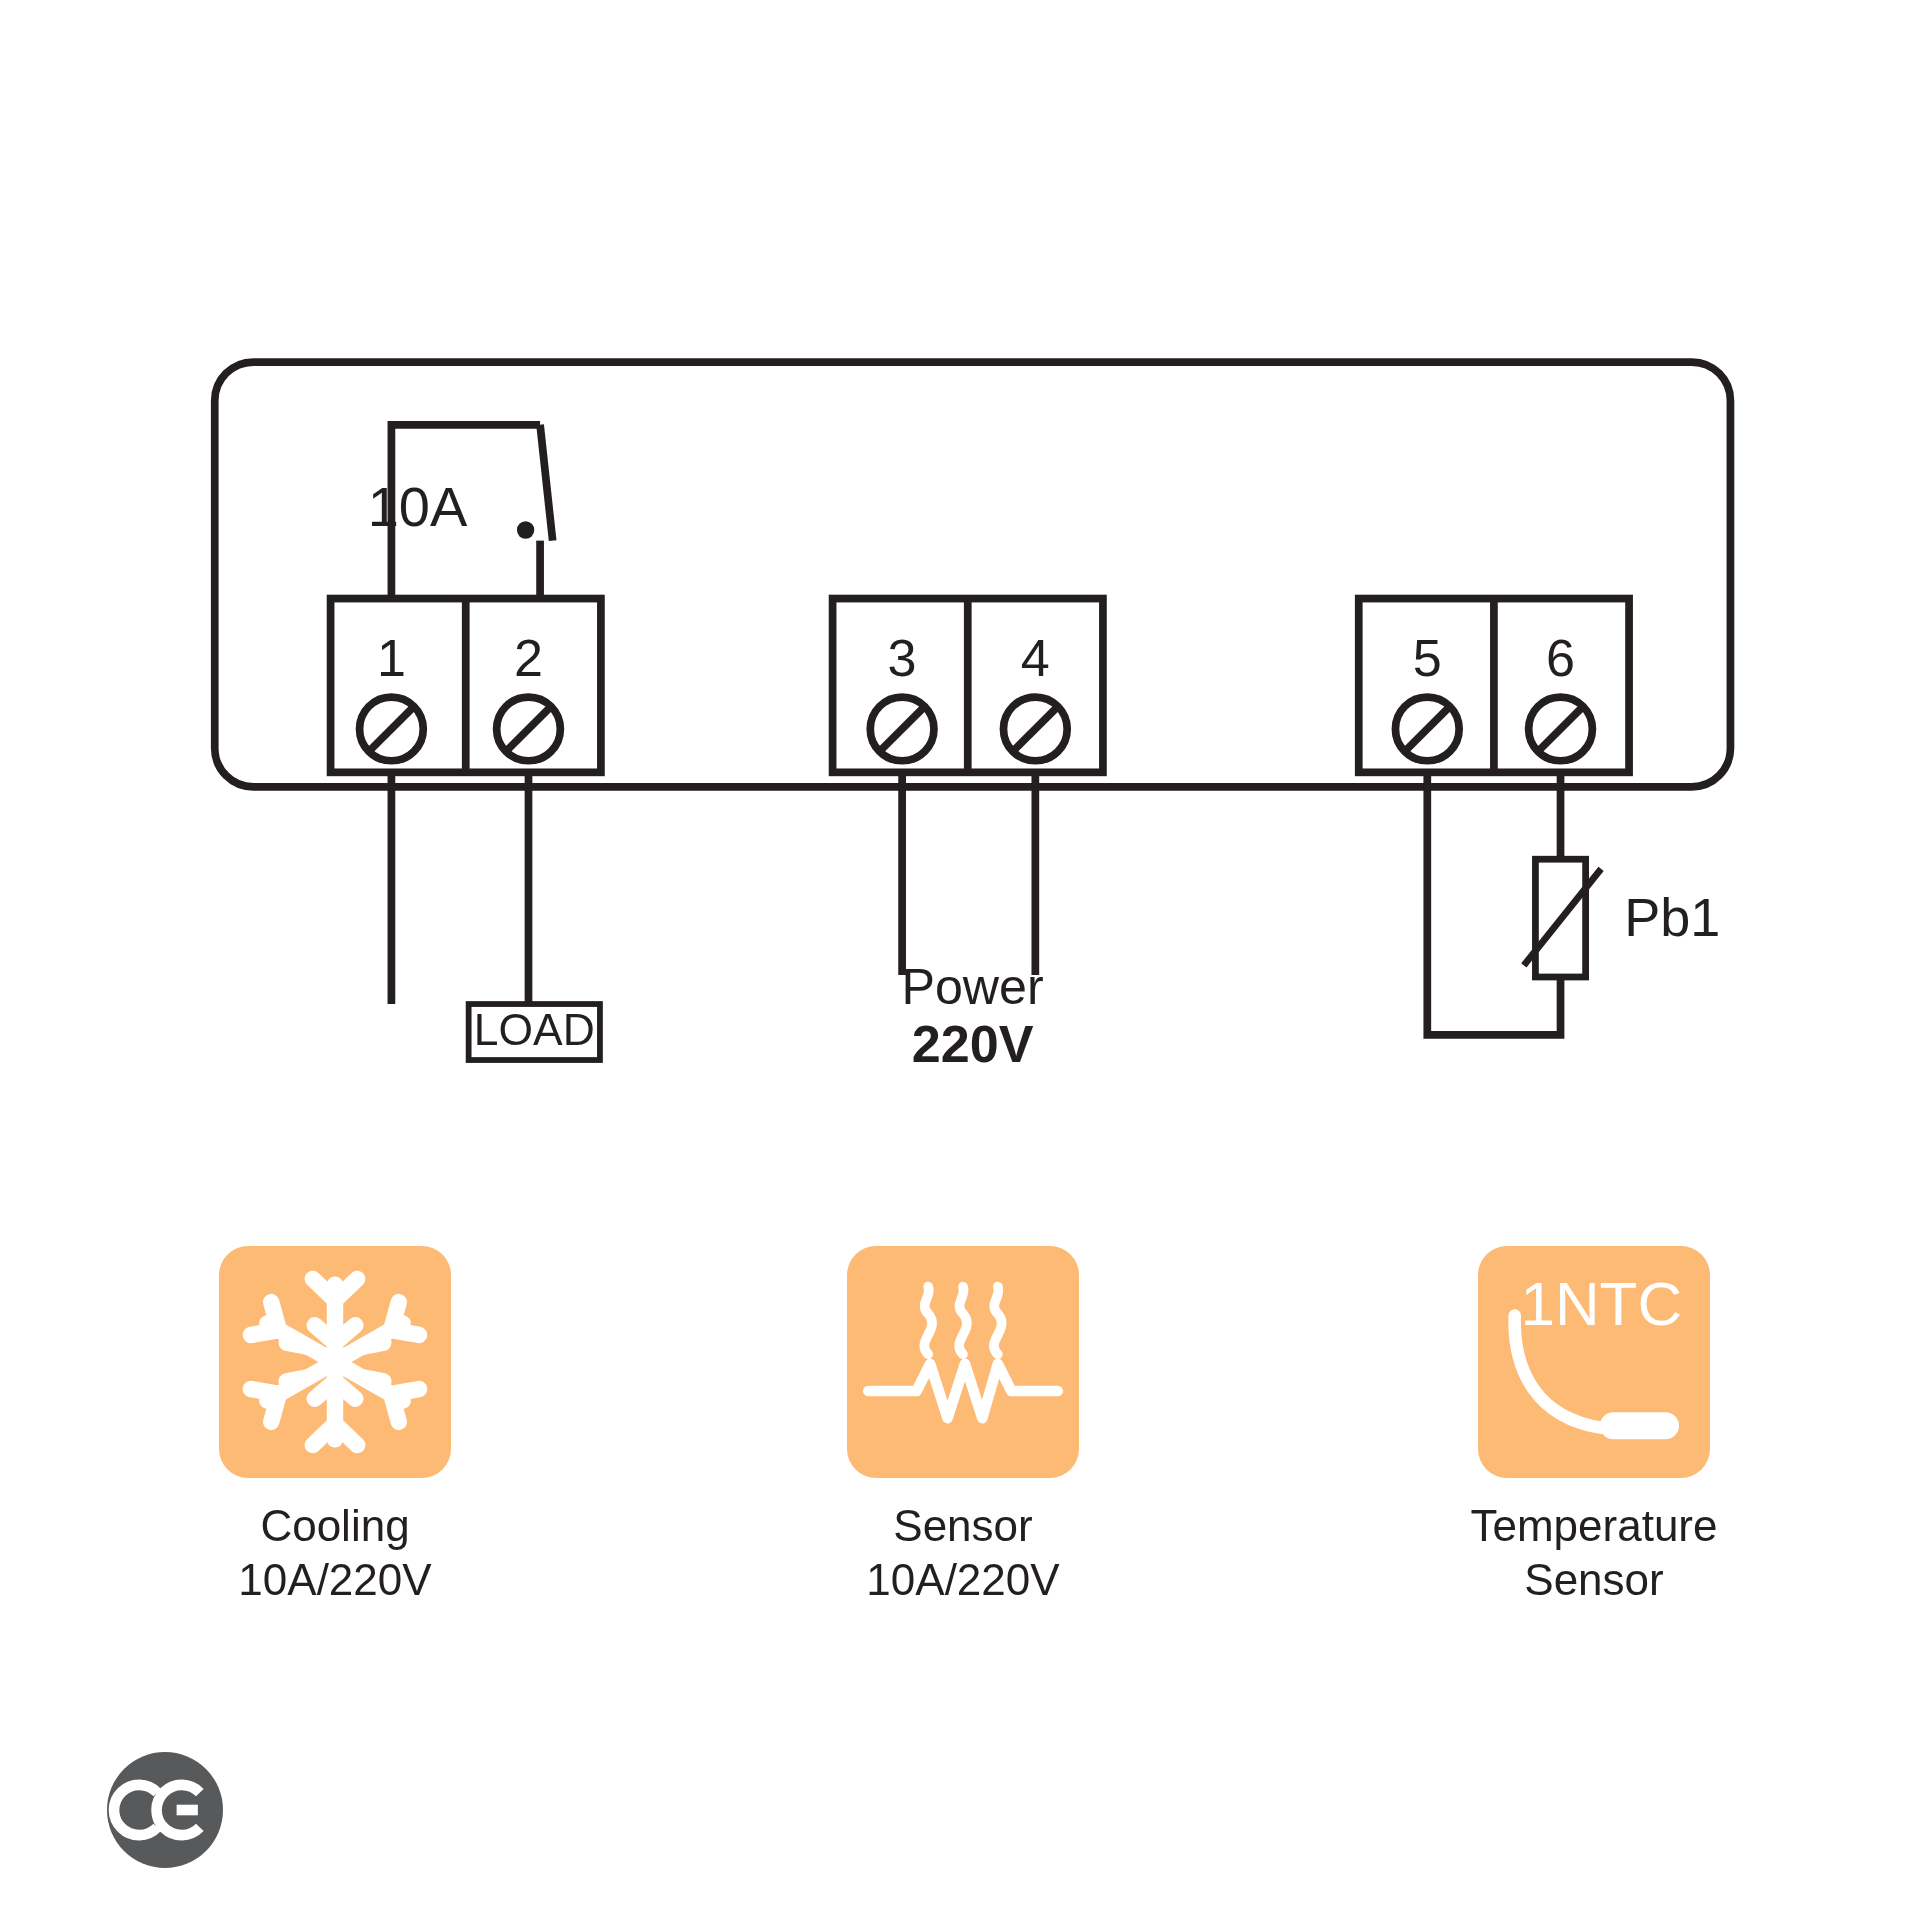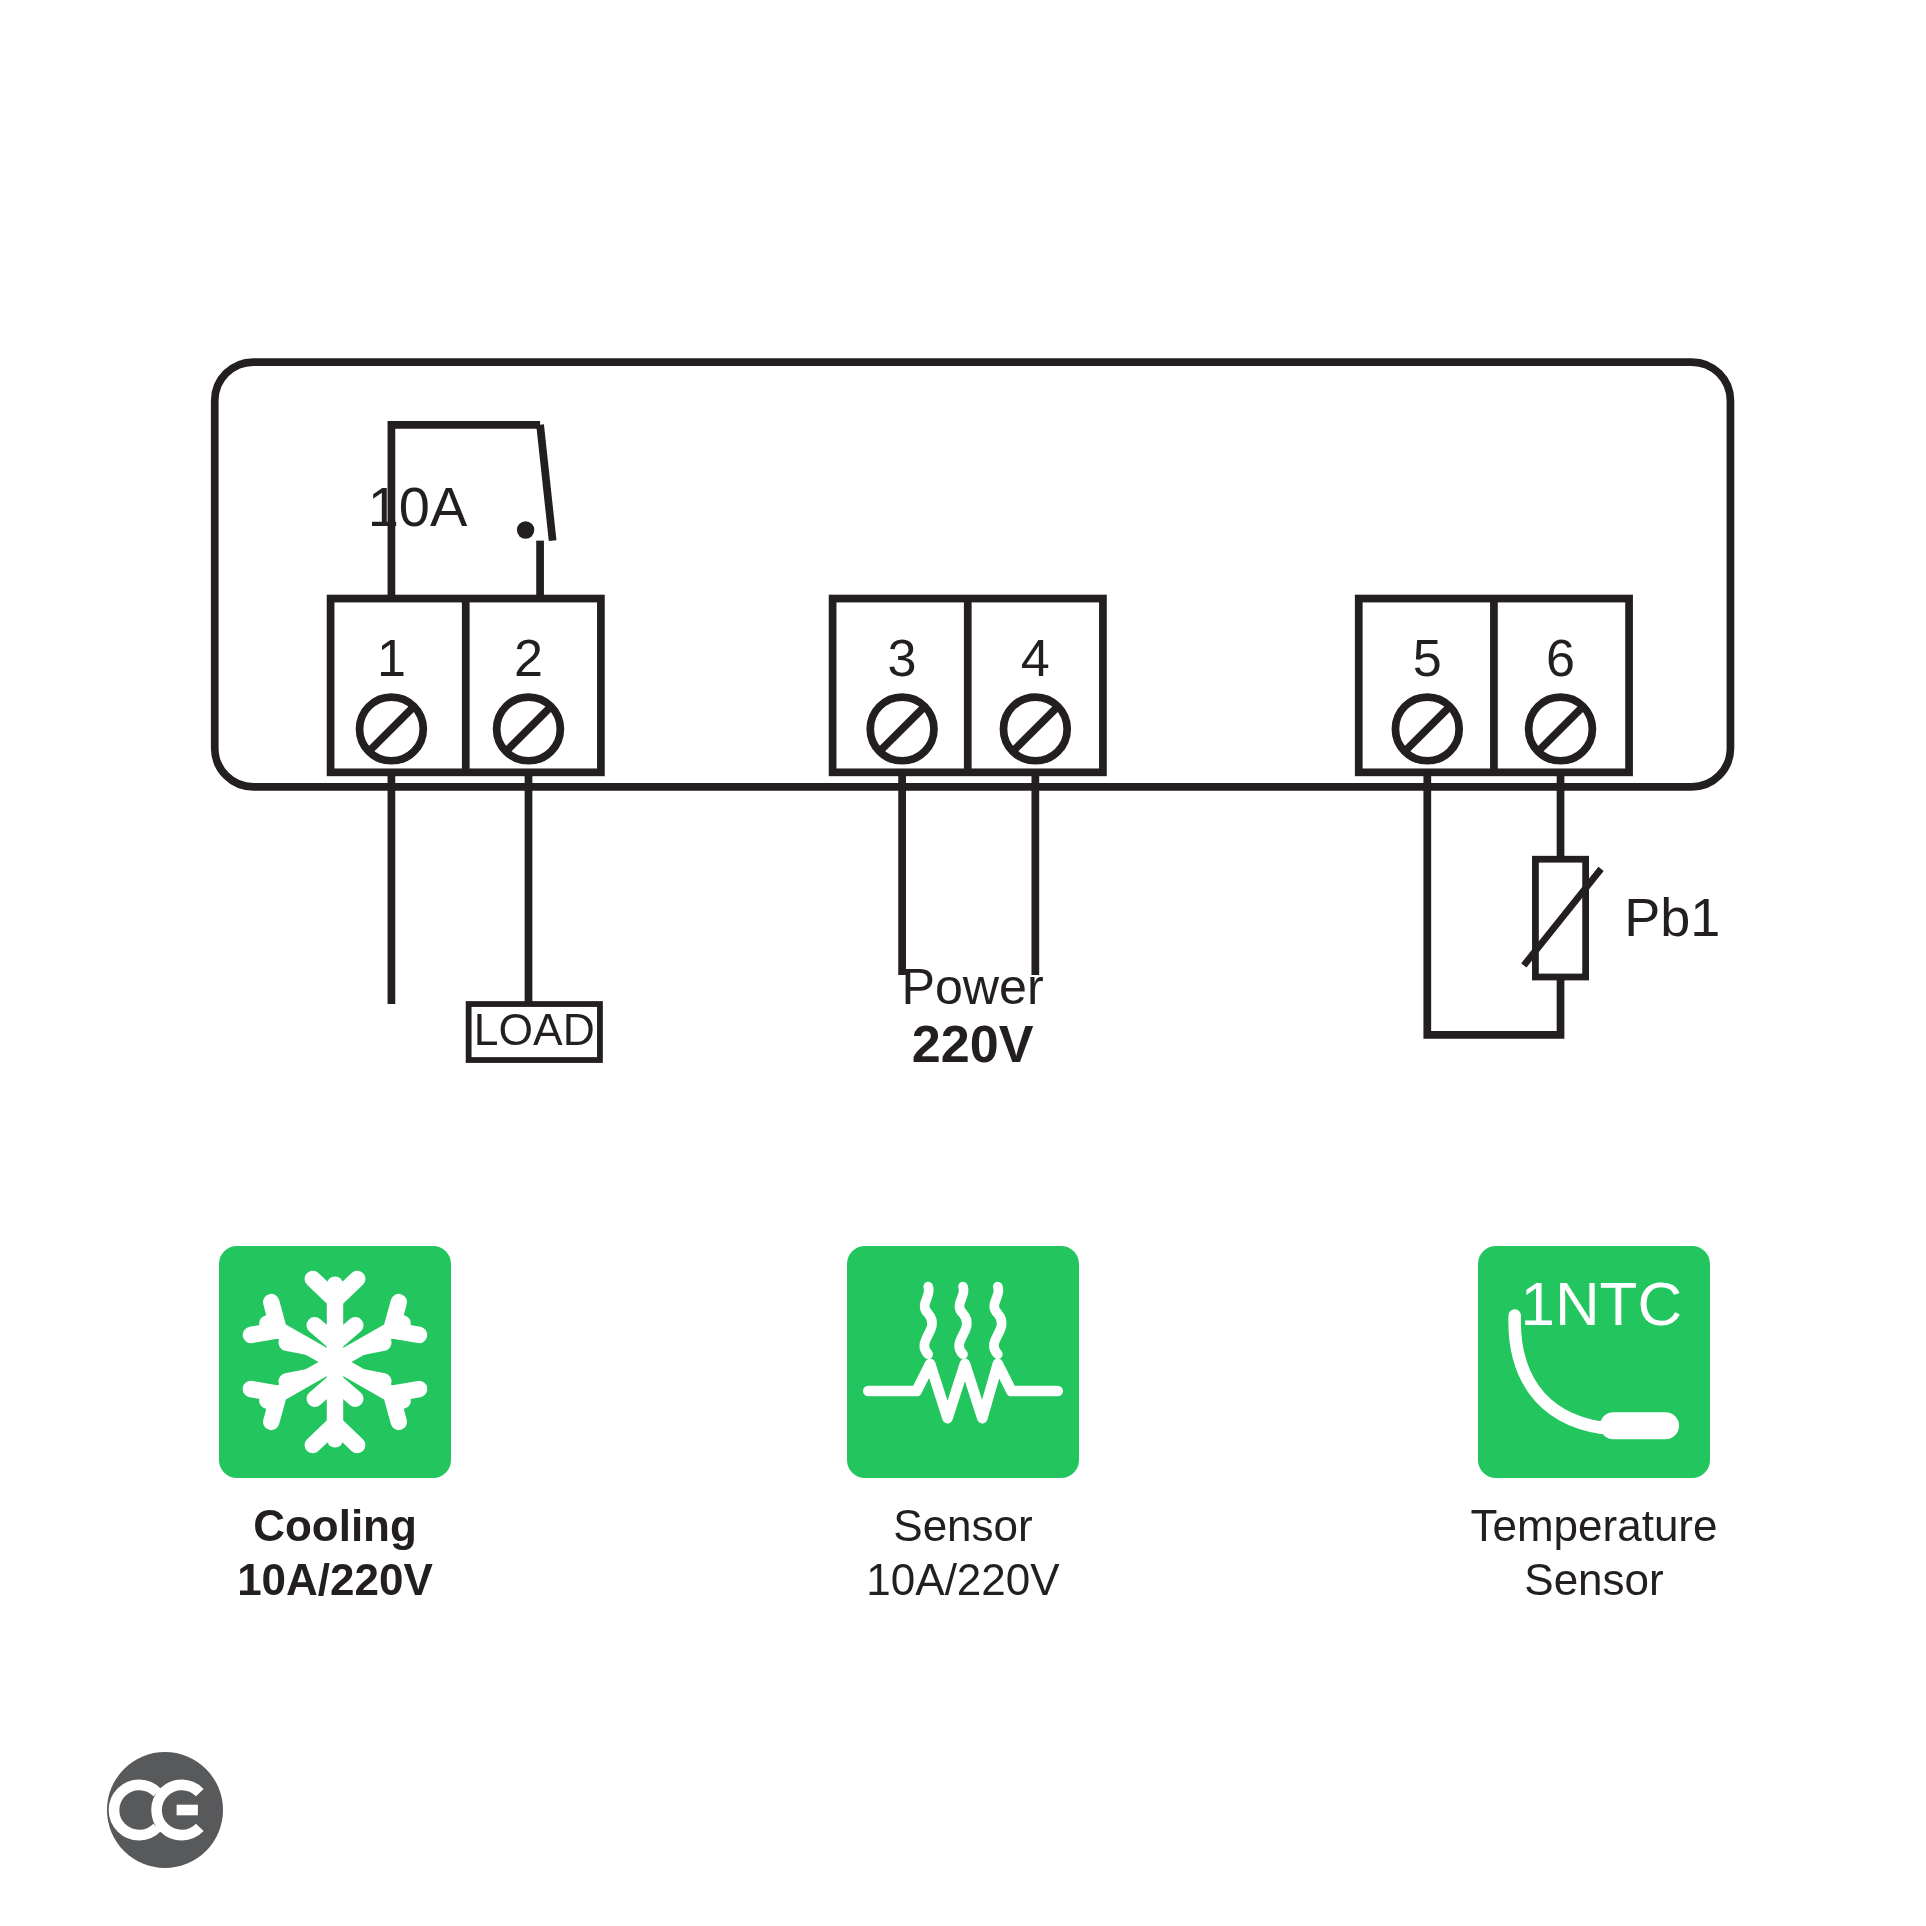--- a/index.html
+++ b/index.html
@@ -35,34 +35,34 @@
     height: 406px;
   }
   .feature {
     position: absolute;
     width: 406px;
     text-align: center;
   }
   .feature-tile {
     width: 232px;
     height: 232px;
-    border-radius: 18px;
-    background: #22c55e;
+    border-radius: 29px;
+    background: #fdba74;
     margin: 0 auto;
     position: relative;
   }
   .feature-caption {
     margin-top: 21px;
     font-size: 44px;
     line-height: 1.22;
     color: #231f20;
     font-family: "Liberation Sans", sans-serif;
     white-space: pre-line;
   }
-  .f-cooling { left: 120px; font-weight: bold; }
+  .f-cooling { left: 120px; }
   .f-heating { left: 748px; }
   .f-sensor  { left: 1379px; }
 
   .ce-mark {
     position: absolute;
     left: 95px;
     top: 1752px;
     width: 116px;
     height: 116px;
     border-radius: 58px;

